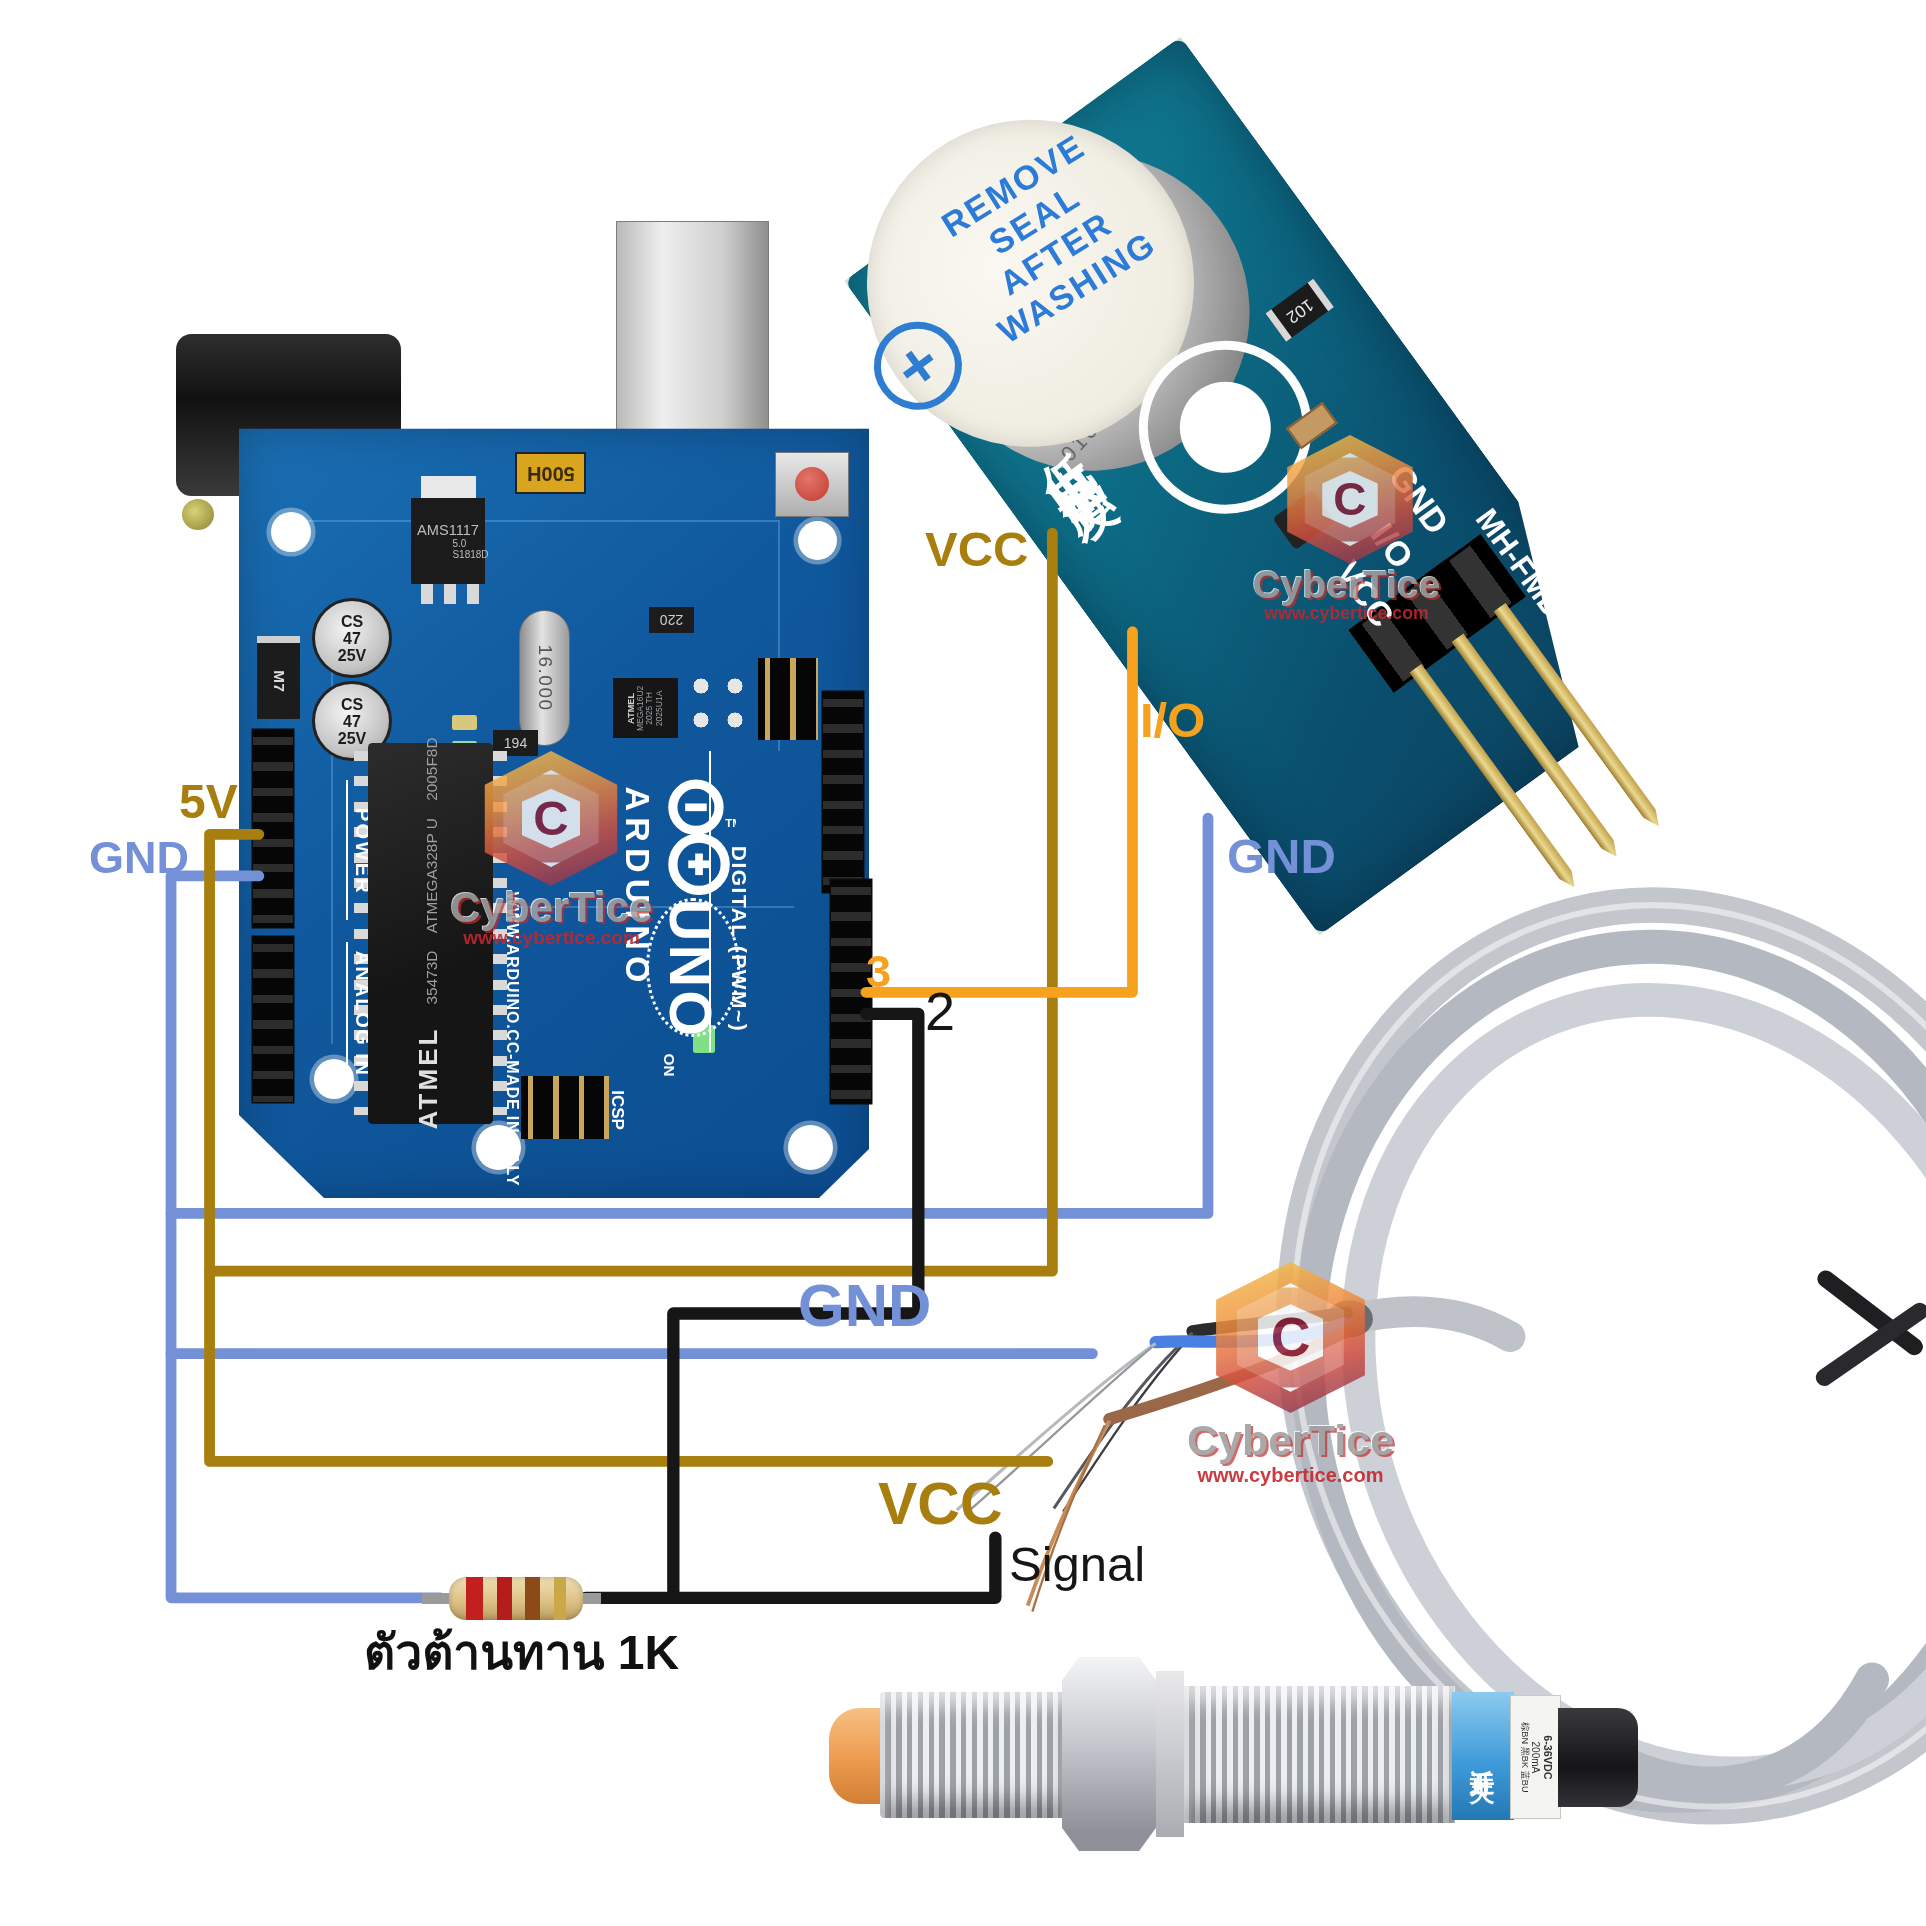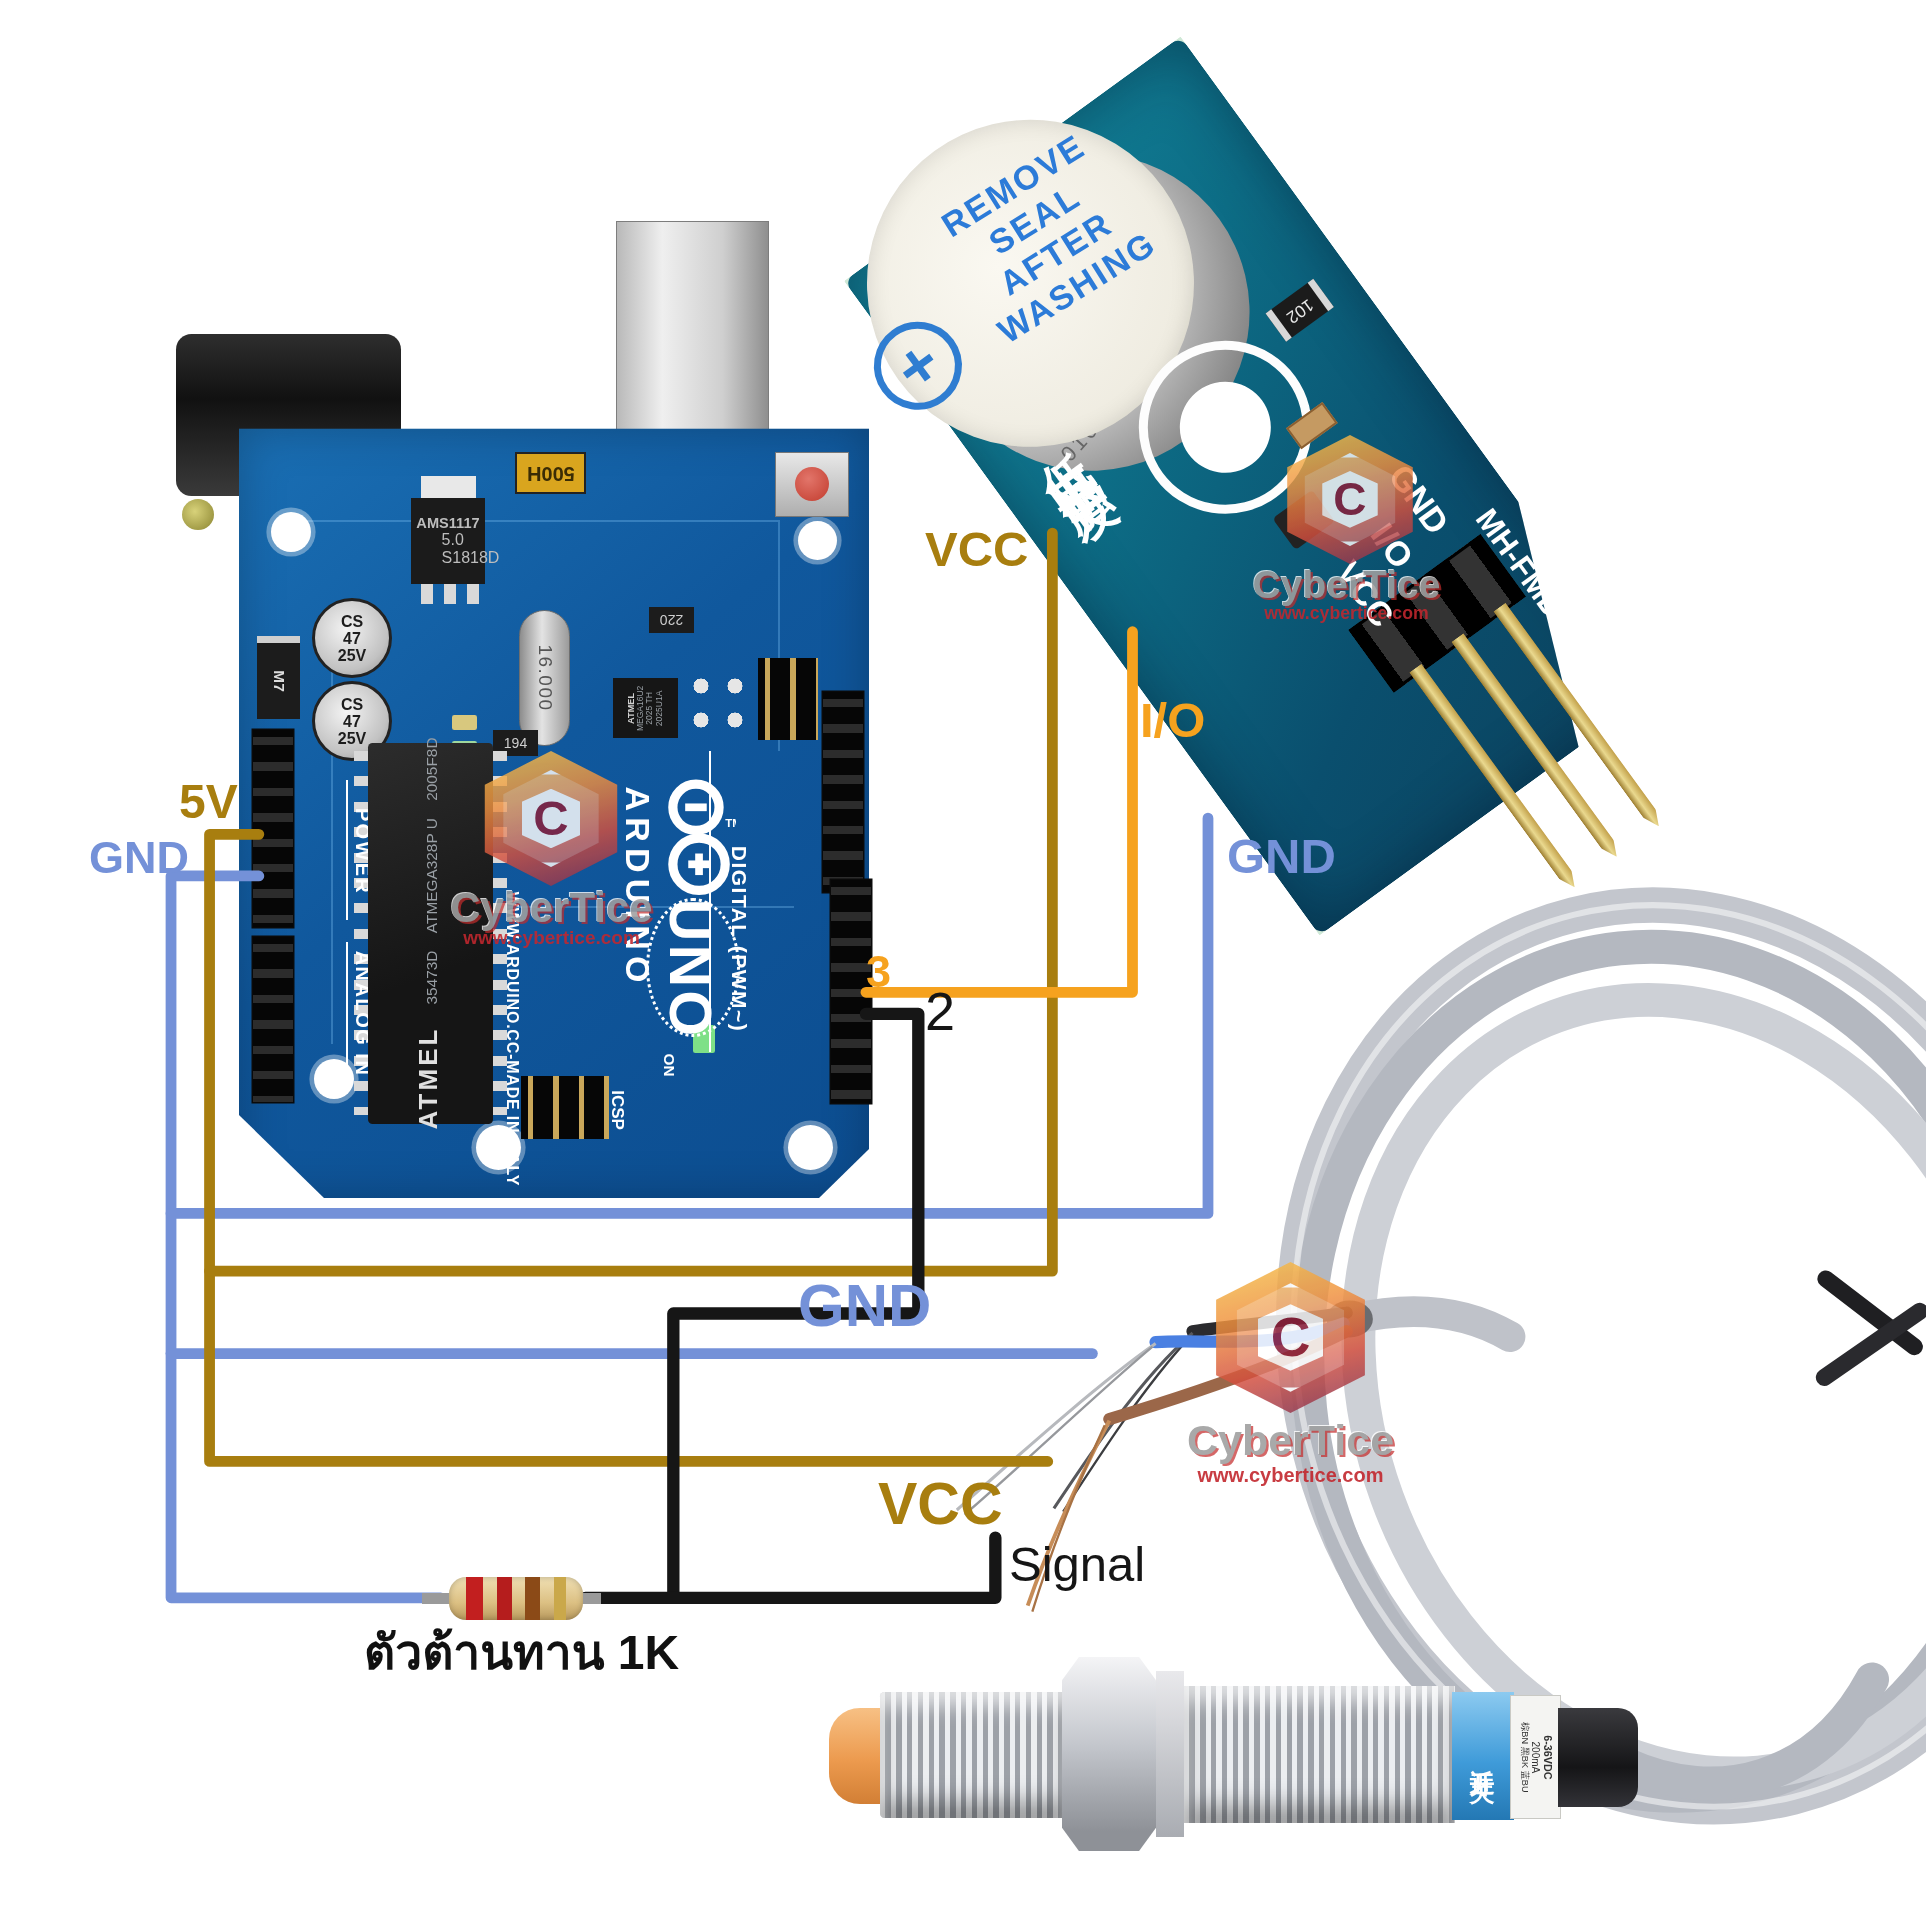--- a/index.html
+++ b/index.html
@@ -85,22 +85,22 @@
 <div class="a" style="left:795px;top:467px;width:34px;height:34px;border-radius:50%;
      background:radial-gradient(circle at 40% 35%,#e2756a,#c23c2e);z-index:4;"></div>
 
 <div class="a" style="left:515px;top:452px;width:71px;height:42px;background:#d9a51e;border:2.3px solid #222;
      box-sizing:border-box;z-index:3;display:flex;align-items:center;justify-content:center;">
   <span style="transform:rotate(180deg);font-size:20px;font-weight:700;color:#3a2c05;">500H</span>
 </div>
 <div class="a" style="left:421px;top:476px;width:55px;height:23px;background:#e8e8e8;z-index:3;"></div>
 <div class="a" style="left:411px;top:498px;width:74px;height:86px;background:#1b1b1b;z-index:3;
      display:flex;flex-direction:column;align-items:center;justify-content:center;color:#bdbdbd;">
-  <span style="font-size:14.6px;font-weight:700;">AMS1117</span>
-  <span style="font-size:16px;margin-left:45px;">5.0 S1818D</span>
+  <span style="font-size:14.6px;font-weight:400;">AMS1117</span>
+  <span style="font-size:10px;margin-left:45px;">5.0 S1818D</span>
 </div>
 <div class="a" style="left:421px;top:584px;width:59px;height:20px;
      background:repeating-linear-gradient(90deg,#d9d9d9 0 12.3px,rgba(0,0,0,0) 12.3px 23px);z-index:3;"></div>
 
 <div class="a" style="left:312px;top:598px;width:80px;height:80px;border-radius:50%;z-index:3;
      background:radial-gradient(circle at 42% 38%,#f3f3f3,#c2c2c2 65%,#8f8f8f);border:3.1px solid #222;
      box-sizing:border-box;display:flex;flex-direction:column;align-items:center;justify-content:center;
      color:#1d1d1d;font-weight:700;font-size:16px;line-height:17px;">
   <span>CS</span>
   <span>47</span>

